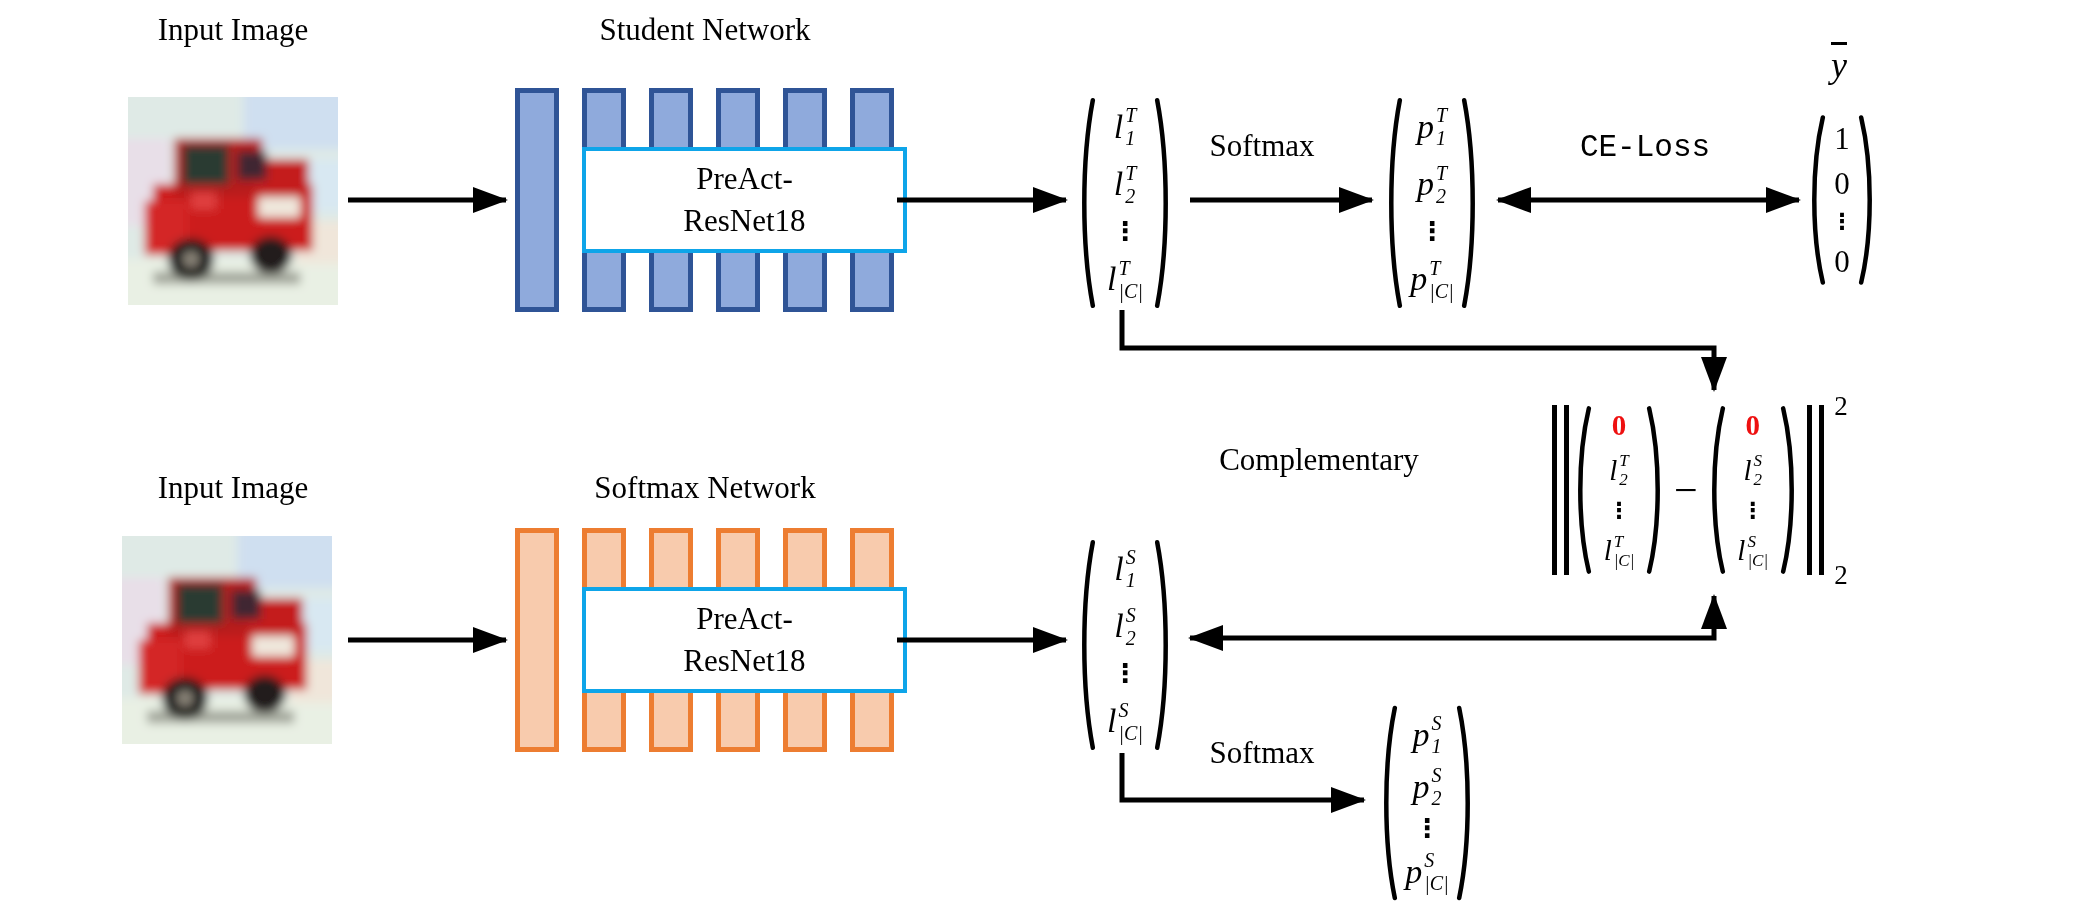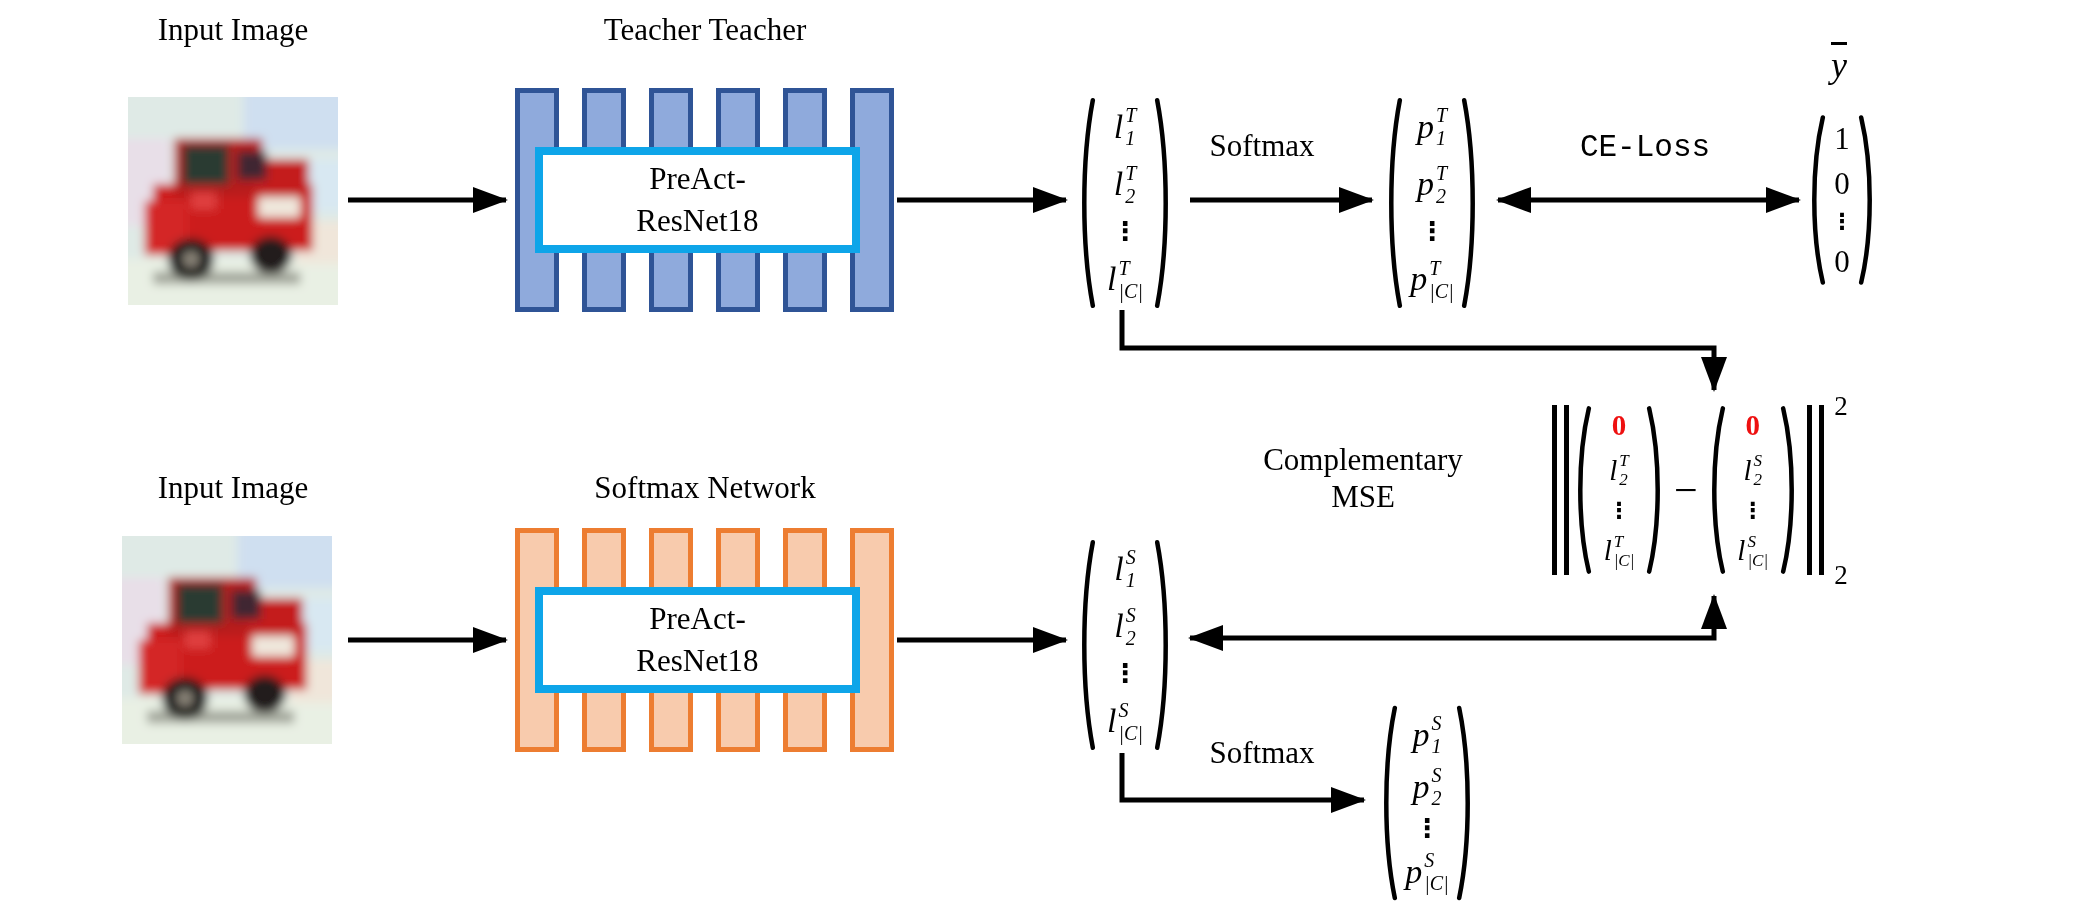--- a/index.html
+++ b/index.html
@@ -5,23 +5,23 @@
   html,body{margin:0;padding:0;background:#fff;}
   #canvas{position:relative;width:2093px;height:909px;background:#fff;overflow:hidden;
           font-family:"Liberation Serif",serif;color:#000;}
   .lbl{position:absolute;text-align:center;font-size:31px;line-height:36px;white-space:nowrap;}
   .lbl2{position:absolute;text-align:center;font-size:31px;line-height:37px;}
   
   .bars{position:absolute;display:flex;gap:23px;z-index:1;}
   .bar{width:44px;height:224px;border:5px solid;box-sizing:border-box;}
   .bar.t{background:var(--c-teacher-bar-fill,#8FAADC);border-color:var(--c-teacher-bar-border,#2F5496);}
   .bar.s{background:var(--c-student-bar-fill,#F8CBAD);border-color:var(--c-student-bar-border,#ED7D31);}
-  .bbox{position:absolute;width:325px;height:106px;background:#fff;border:8px solid #0ea5e9;
+  .bbox{position:absolute;width:325px;height:106px;background:#fff;border:4px solid #0ea5e9;
         box-sizing:border-box;z-index:2;display:flex;flex-direction:column;justify-content:center;
-        align-items:center;font-size:31px;line-height:42px;}
+        align-items:center;font-size:31px;line-height:42px;margin-left:47px;}
   
   .wires{position:absolute;left:0;top:0;z-index:3;pointer-events:none;}
   .arrow{fill:none;stroke:#000;stroke-width:5;marker-end:url(#ah);}
   .double{marker-start:url(#ah);}
   
   .vec{position:absolute;display:flex;align-items:stretch;z-index:2;}
   .vparen{width:20px;height:100%;}
   .vparen path{fill:none;stroke:#000;stroke-width:4.5;stroke-linecap:round;}
   .vcol{display:flex;flex-direction:column;justify-content:space-between;align-items:center;
         padding:9px 3px;min-width:52px;}
@@ -48,29 +48,28 @@
   .ybar{position:absolute;font-style:italic;font-size:36px;z-index:2;}
   .ybar span{text-decoration:overline;}
   .carimg{position:absolute;z-index:1;}
 </style>
 </head>
 <body>
 
 <div id="canvas">
 
   <div class="lbl" style="left:128px;top:12px;width:210px;">Input Image</div>
-  <div class="lbl" style="left:515px;top:12px;width:380px;">Teacher Teacher</div>
+  <div class="lbl" style="left:515px;top:12px;width:380px;">Student Network</div>
   <div class="lbl" style="left:128px;top:470px;width:210px;">Input Image</div>
   <div class="lbl" style="left:515px;top:470px;width:380px;">Softmax Network</div>
   <div class="lbl" style="left:1172px;top:128px;width:180px;">Softmax</div>
   <div class="lbl" style="left:1172px;top:735px;width:180px;">Softmax</div>
   <div class="lbl" style="left:1555px;top:130px;width:180px;font-family:Liberation Mono, monospace;">CE-Loss</div>
-  <div class="lbl2" style="left:1246px;top:441px;width:234px;font-family:Liberation Serif, serif;">
+  <div class="lbl2" style="left:1202px;top:441px;width:234px;font-family:Liberation Serif, serif;">
     <div>Complementary</div>
-    <div>MSE</div>
   </div>
   <div class="ybar" style="left:1808px;top:44px;width:62px;text-align:center;"><span>y</span></div>
 
   <svg class="carimg" style="left:128px;top:97px;" width="210" height="208" viewBox="0 0 100 100" preserveAspectRatio="none">
     <defs>
         <filter id="pixblur" x="-20%" y="-20%" width="140%" height="140%">
           <feGaussianBlur stdDeviation="2.4"></feGaussianBlur>
         </filter>
       </defs>
     <g id="carpix" filter="url(#pixblur)">

